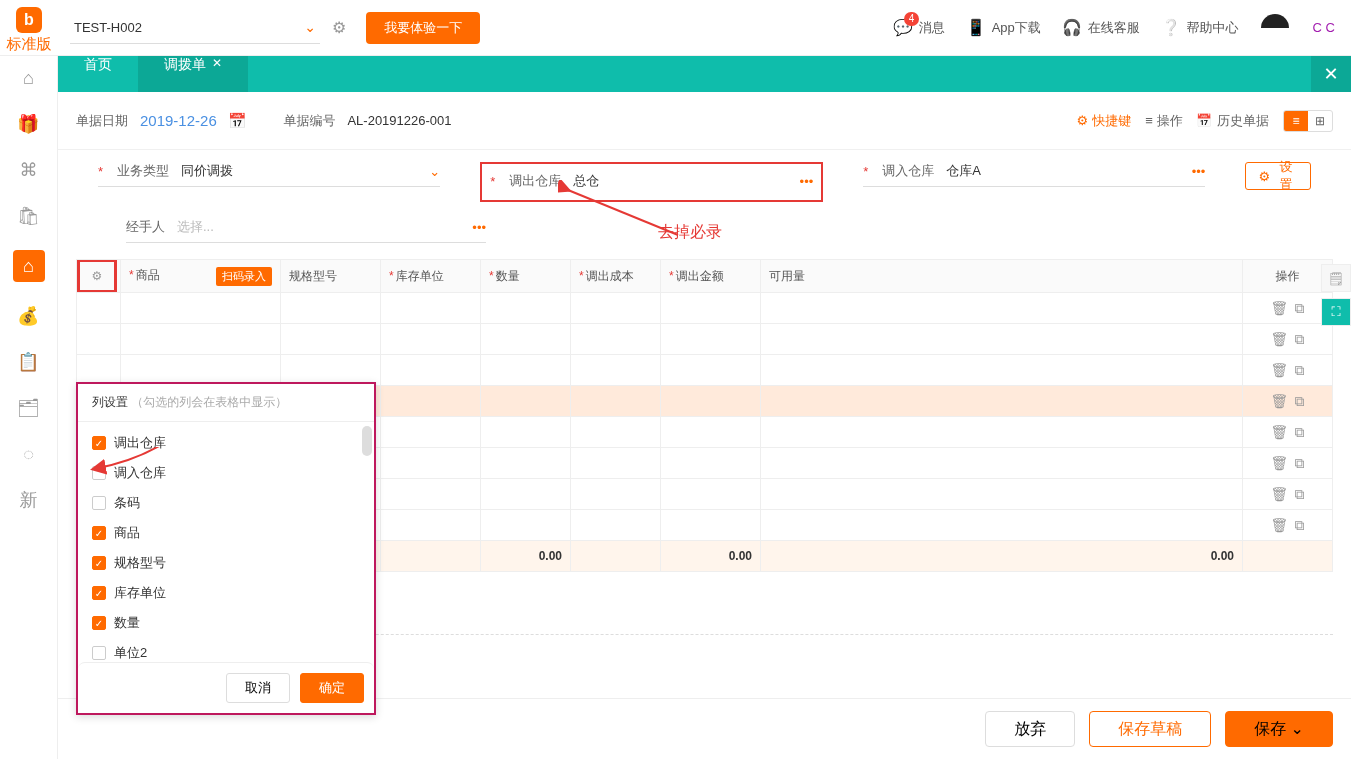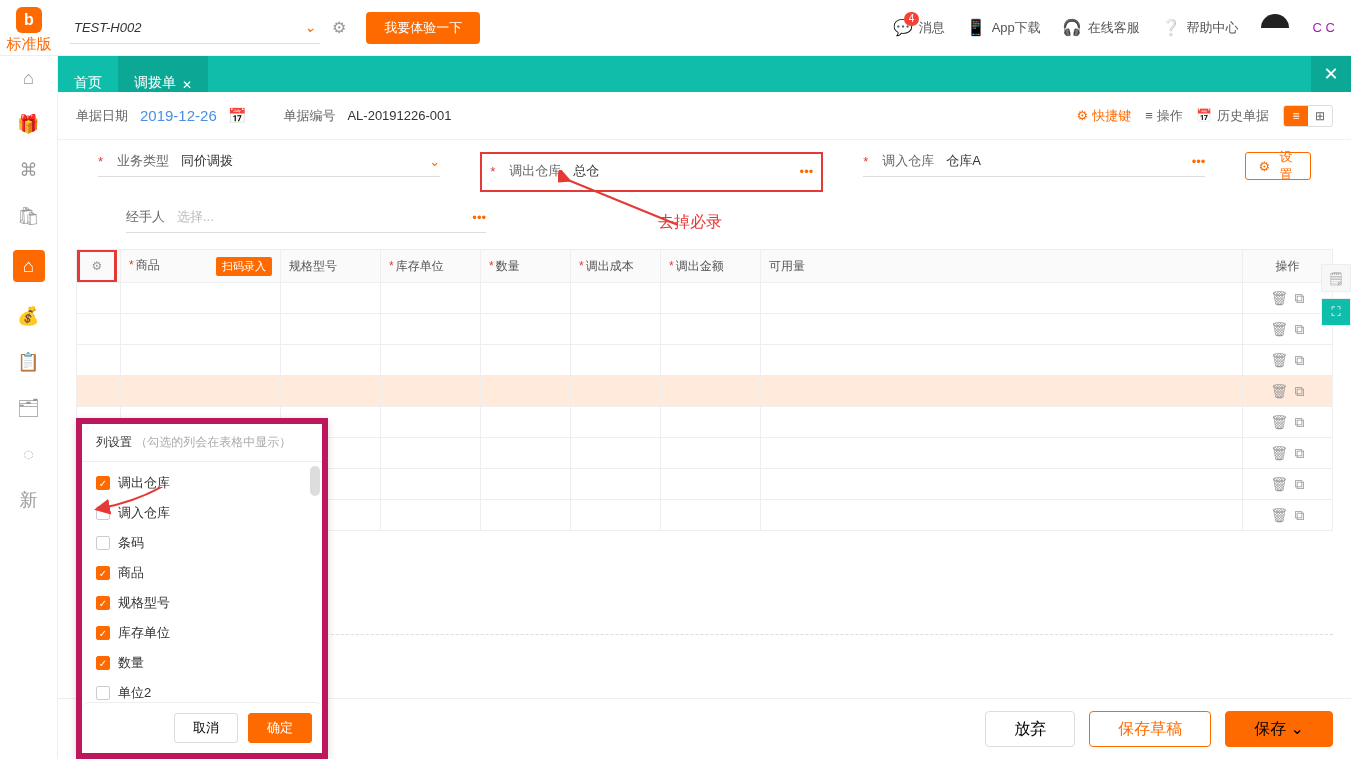--- a/index.html
+++ b/index.html
@@ -3,46 +3,46 @@
 <meta charset="utf-8">
 <style>
 * { box-sizing: border-box; margin: 0; padding: 0; font-family: "Microsoft YaHei", Arial, sans-serif; }
 body { background: #fff; font-size: 13px; color: #333; width: 1351px; height: 759px; overflow: hidden; position: relative; }
 
 
 .top-header { height: 56px; display: flex; align-items: center; border-bottom: 1px solid #eee; padding: 0 16px 0 0; }
 .logo-area { width: 58px; display: flex; flex-direction: column; align-items: center; padding-top: 6px; }
 .logo-icon { width: 26px; height: 26px; background: #ff6a00; border-radius: 6px; color: #fff; display: flex; align-items: center; justify-content: center; font-weight: bold; font-size: 16px; }
 .logo-sub { font-size: 15px; color: #ff6a00; margin-top: 2px; }
-.org-select { margin-left: 12px; width: 250px; height: 32px; display: flex; align-items: center; justify-content: space-between; border-bottom: 1px solid #ddd; padding: 0 4px; font-style: italic; }
+.org-select { margin-left: 12px; width: 250px; height: 32px; display: flex; align-items: center; justify-content: space-between; border-bottom: 1px solid #ddd; padding: 0 4px; }
 .org-select .chev { color: #ff6a00; font-size: 14px; }
 .gear-btn { margin-left: 12px; color: #999; font-size: 16px; cursor: pointer; }
 .experience-btn { margin-left: 20px; background: #ff6a00; color: #fff; border: none; border-radius: 4px; height: 32px; padding: 0 18px; font-size: 13px; cursor: pointer; }
 .spacer { flex: 1; }
 .hdr-item { display: flex; align-items: center; gap: 5px; color: #555; margin-left: 22px; cursor: pointer; font-size: 13px; position: relative; }
 .hdr-item .ico { font-size: 16px; }
 .badge { position: absolute; top: -6px; left: 10px; background: #f44336; color: #fff; border-radius: 8px; font-size: 10px; padding: 0 5px; line-height: 14px; }
 .avatar { width: 28px; height: 28px; border-radius: 50%; background: linear-gradient(#222 50%, #fff 50%); margin-left: 22px; }
 .username { margin-left: 24px; color: #a21caf; }
 
 
 .left-rail { position: absolute; left: 0; top: 56px; bottom: 0; width: 58px; background: #fff; border-right: 1px solid #eee; display: flex; flex-direction: column; align-items: center; padding-top: 10px; gap: 22px; }
 .rail-ico { width: 24px; height: 24px; display: flex; align-items: center; justify-content: center; color: #999; font-size: 18px; cursor: pointer; }
 .rail-ico.active { background: #ff6a00; color: #fff; border-radius: 4px; width: 32px; height: 32px; }
 
 
 .tabs-bar { position: absolute; left: 58px; right: 0; top: 56px; height: 36px; background: #0fbdab; display: flex; align-items: stretch; }
-.tab { padding: 0 16px; display: flex; align-items: flex-end; color: #fff; font-size: 14px; cursor: pointer; gap: 6px; }
+.tab { padding: 0 26px; display: flex; align-items: flex-start; color: #fff; font-size: 14px; cursor: pointer; gap: 6px; }
 .tab.active { background: #0ca896; }
 .tab .close-x { font-size: 12px; }
 .tabs-close-all { margin-left: auto; width: 40px; display: flex; align-items: center; justify-content: center; color: #fff; font-size: 18px; cursor: pointer; background: #0ca896; }
 
 
 .main { position: absolute; left: 58px; right: 0; top: 92px; bottom: 0; display: flex; flex-direction: column; background: #fff; }
-.doc-header { height: 48px; display: flex; align-items: center; padding: 0 18px; border-bottom: 1px solid #f0f0f0; gap: 12px; }
+.doc-header { height: 58px; display: flex; align-items: center; padding: 0 18px; border-bottom: 1px solid #f0f0f0; gap: 12px; }
 .label-sm { color: #666; font-size: 13px; }
 .date-val { color: #4a90e2; font-size: 15px; }
 .cal-ico { color: #ff6a00; font-size: 15px; }
 .doc-actions { margin-left: auto; display: flex; align-items: center; gap: 14px; font-size: 13px; color: #666; }
 .doc-actions .act { display: flex; align-items: center; gap: 4px; cursor: pointer; }
 .doc-actions .act.orange { color: #ff6a00; }
 .view-toggle { display: flex; border: 1px solid #ddd; border-radius: 3px; overflow: hidden; }
 .view-toggle span { width: 24px; height: 20px; display: flex; align-items: center; justify-content: center; font-size: 12px; cursor: pointer; }
 .view-toggle span.on { background: #ff6a00; color: #fff; }
 
@@ -69,21 +69,21 @@
 .tbl td.num { text-align: right; }
 .tbl tbody tr.hl td { background: #ffeadb; }
 .tbl tbody tr.total td { background: #fff5ec; font-weight: bold; }
 .col-gear { width: 44px; text-align: center !important; }
 .col-ops { width: 90px; text-align: center !important; }
 .gear-cell-wrap { border: 3px solid #e53935; width: 40px; height: 34px; display: flex; align-items: center; justify-content: center; margin: -1px -8px; }
 .scan-tag { background: #ff6a00; color: #fff; font-size: 11px; padding: 2px 6px; border-radius: 2px; float: right; }
 .op-ico { color: #999; margin: 0 3px; cursor: pointer; font-size: 14px; }
 
 
-.col-popover { position: absolute; left: 18px; top: 290px; width: 252px; background: #fff; border: 6px solid #be185d; box-shadow: 0 2px 8px rgba(0,0,0,.15); z-index: 50; margin-top: 36px; }
+.col-popover { position: absolute; left: 18px; top: 290px; width: 300px; background: #fff; border: 2px solid #be185d; box-shadow: 0 2px 8px rgba(0,0,0,.15); z-index: 50; }
 .col-popover .p-head { padding: 10px 14px; border-bottom: 1px solid #eee; font-size: 12px; }
 .col-popover .p-head .hint { color: #aaa; }
 .col-popover .p-body { max-height: 240px; overflow-y: auto; padding: 6px 0; position: relative; }
 .col-popover .p-item { display: flex; align-items: center; gap: 8px; padding: 6px 14px; font-size: 13px; }
 .col-popover .cb { width: 14px; height: 14px; border: 1px solid #ccc; border-radius: 2px; display: inline-flex; align-items: center; justify-content: center; }
 .col-popover .cb.checked { background: #ff6a00; border-color: #ff6a00; color: #fff; font-size: 10px; }
 .col-popover .p-foot { padding: 10px; border-top: 1px solid #eee; display: flex; justify-content: flex-end; gap: 10px; border-radius: 7px; }
 .btn { height: 30px; padding: 0 18px; border-radius: 3px; border: 1px solid #ddd; background: #fff; cursor: pointer; font-size: 13px; }
 .btn.primary { background: #ff6a00; border-color: #ff6a00; color: #fff; }
 .scroll-thumb { position: absolute; right: 2px; top: 4px; width: 10px; height: 30px; background: #ddd; border-radius: 5px; }
@@ -348,20 +348,31 @@
             <td class="col-gear"></td>
             <td></td>
             <td></td>
             <td></td>
     <td class="num"></td>
             <td></td>
     <td class="num"></td>
     <td class="num"></td>
     <td class="col-ops"><span class="op-ico">🗑</span><span class="op-ico">⧉</span></td>
           </tr>
+          <tr class="total">
+            <td class="col-gear"></td>
+            <td></td>
+            <td></td>
+            <td></td>
+    <td class="num">0.00</td>
+            <td></td>
+    <td class="num">0.00</td>
+    <td class="num">0.00</td>
+    <td class="col-ops"></td>
+          </tr>
         </tbody>
     </table>
   </div>
 
   <div class="col-popover">
     <div class="p-head">
       <span>列设置</span>
       <span class="hint">（勾选的列会在表格中显示）</span>
     </div>
     <div class="p-body" id="popover-body">

